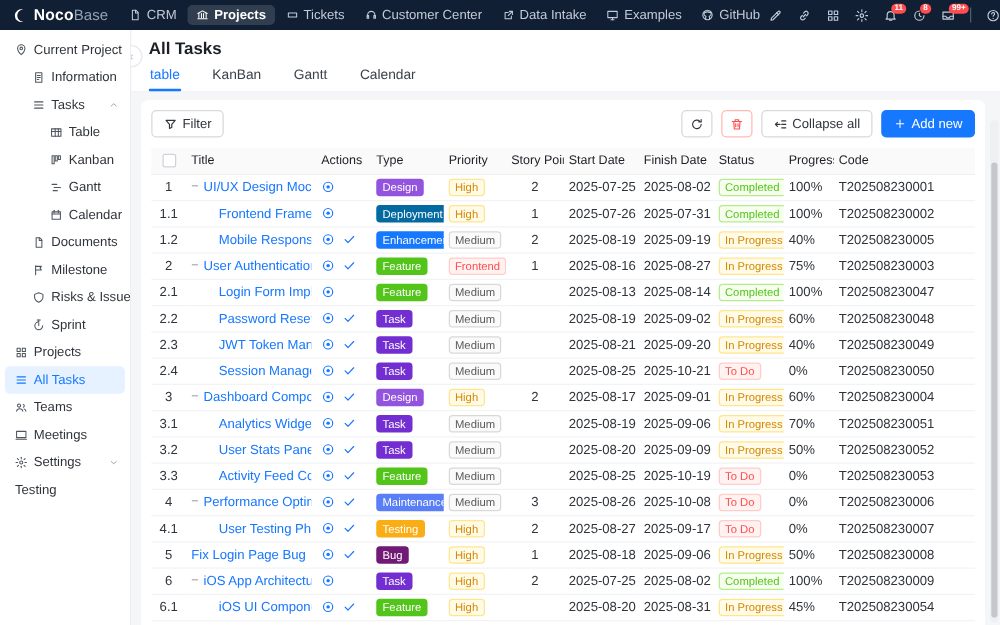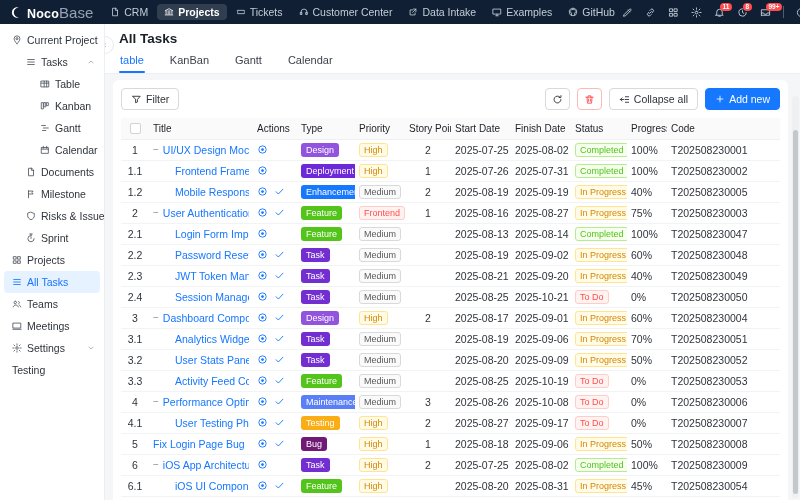--- a/index.html
+++ b/index.html
@@ -4,21 +4,21 @@
 <style>
   * { box-sizing: border-box; margin: 0; padding: 0; }
   html,body { width:800px; height:500px; overflow:hidden; }
   body { font-family:"Liberation Sans","DejaVu Sans",sans-serif; font-size:11px; color:#30343a; background:#f5f6f8; }
   .app { width:800px; height:500px; display:flex; flex-direction:column; }
 
   
   .topbar { height:24px; background:#101f33; display:flex; align-items:center; padding:0 10px; color:#c3ccd8; flex:none; }
   .logo { display:flex; align-items:center; gap:4px; margin-right:10px; cursor:pointer; }
   .logo-bold { color:#fff; font-weight:700; font-size:12.5px; letter-spacing:.2px; }
-  .logo-light { color:#97a3b4; font-size:15px;margin-top:48px; }
+  .logo-light { color:#97a3b4; font-size:12px;margin-top:48px; }
   .topmenu { display:flex; align-items:center; gap:2px; flex:1; white-space:nowrap; }
   .tm-item { display:flex; align-items:center; gap:4px; padding:2px 7px; border-radius:4px; cursor:pointer; font-size:10.5px; }
   .tm-item.active { background:rgba(255,255,255,.14); color:#fff; font-weight:700; }
   .topicons { display:flex; align-items:center; gap:12px; }
   .ti { position:relative; display:flex; cursor:pointer; color:#c3ccd8; }
   .ti .badge { position:absolute; top:-4px; left:6px; background:#ff4d4f; color:#fff; font-size:6.5px; line-height:8px; padding:0 2.5px; border-radius:5px; font-weight:700; }
   .tdivider { width:1px; height:12px; background:rgba(255,255,255,.28); }
 
   
   .bodywrap { display:flex; flex:1; min-height:0; }
@@ -215,20 +215,31 @@
               <path d="M12 21s-7-6.5-7-12a7 7 0 0114 0c0 5.5-7 12-7 12z"></path>
               <path d="M12 6.5a2.5 2.5 0 100 5 2.5 2.5 0 000-5"></path>
             </svg>
           </span>
           <span>Current Project</span>
           <span class="sb-chev">
             <svg width="8" height="8" viewBox="0 0 24 24" fill="none" stroke="currentColor" stroke-width="2" stroke-linecap="round" stroke-linejoin="round">
               <path d="M6 14.5l6-5.5 6 5.5"></path>
             </svg>
           </span>
+        </div>
+        <div class="sb-item lv1">
+          <span class="sb-ic">
+            <svg width="10" height="10" viewBox="0 0 24 24" fill="none" stroke="currentColor" stroke-width="2" stroke-linecap="round" stroke-linejoin="round">
+              <path d="M6 3h12v18H6z"></path>
+              <path d="M9 8h6"></path>
+              <path d="M9 12h6"></path>
+              <path d="M9 16h3"></path>
+            </svg>
+          </span>
+          <span>Information</span>
         </div>
         <div class="sb-item lv1">
           <span class="sb-ic">
             <svg width="10" height="10" viewBox="0 0 24 24" fill="none" stroke="currentColor" stroke-width="2" stroke-linecap="round" stroke-linejoin="round">
               <path d="M4 6h16"></path>
               <path d="M4 12h16"></path>
               <path d="M4 18h16"></path>
             </svg>
           </span>
           <span>Tasks</span>
@@ -518,21 +529,21 @@
                 <td>
                   <span class="acts">
                     <span class="act">
                       <svg width="11" height="11" viewBox="0 0 24 24">
                         <circle cx="12" cy="12" r="8" fill="none" stroke="currentColor" stroke-width="2"></circle>
                         <circle cx="12" cy="12" r="3" fill="currentColor"></circle>
                       </svg>
                     </span>
                   </span>
                 </td>
-                <td><span class="tag" style="background:#6d28d9">Deployment</span></td>
+                <td><span class="tag" style="background:#0369a1">Deployment</span></td>
                 <td><span class="otag" style="background:#fffbe6;border-color:#ffe58f;color:#d48806">High</span></td>
                 <td class="cell-center">1</td>
                 <td>2025-07-26</td>
                 <td>2025-07-31</td>
                 <td><span class="otag" style="background:#f6ffed;border-color:#b7eb8f;color:#52c41a">Completed</span></td>
                 <td>100%</td>
                 <td>T202508230002</td>
               </tr>
               <tr>
                 <td class="cell-center">1.2</td>

